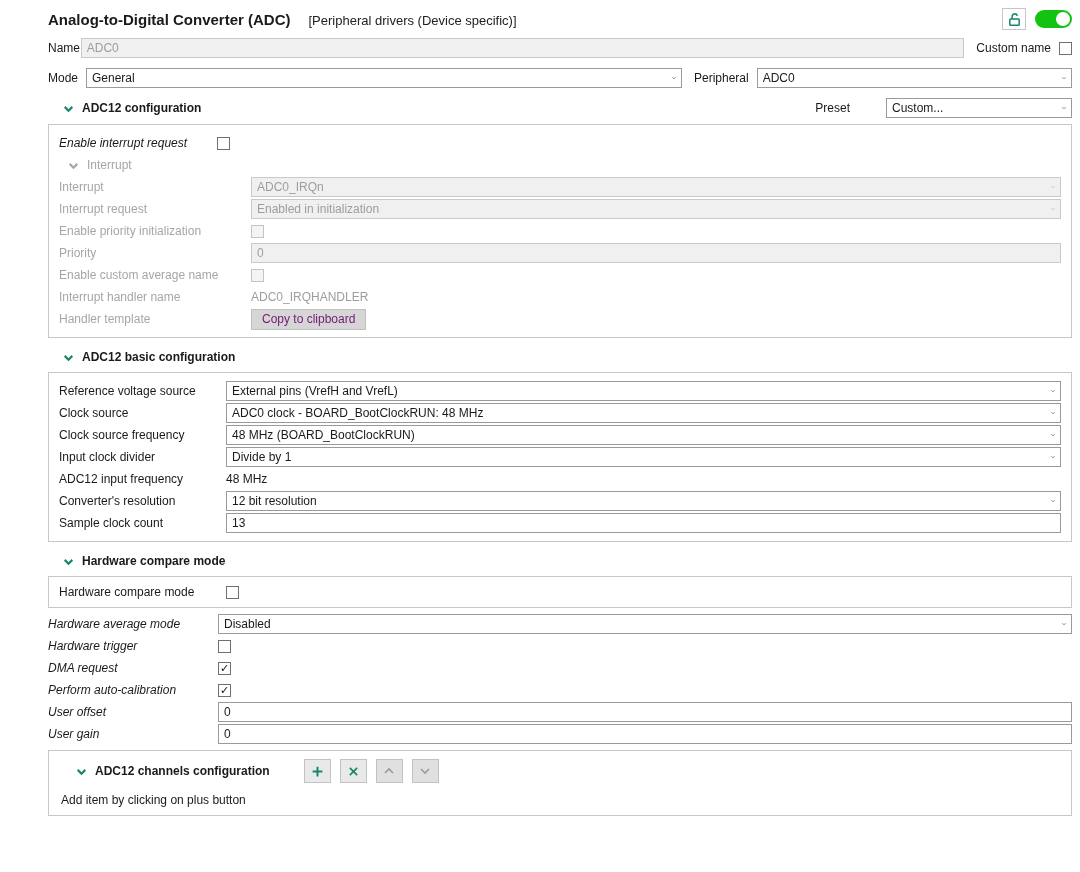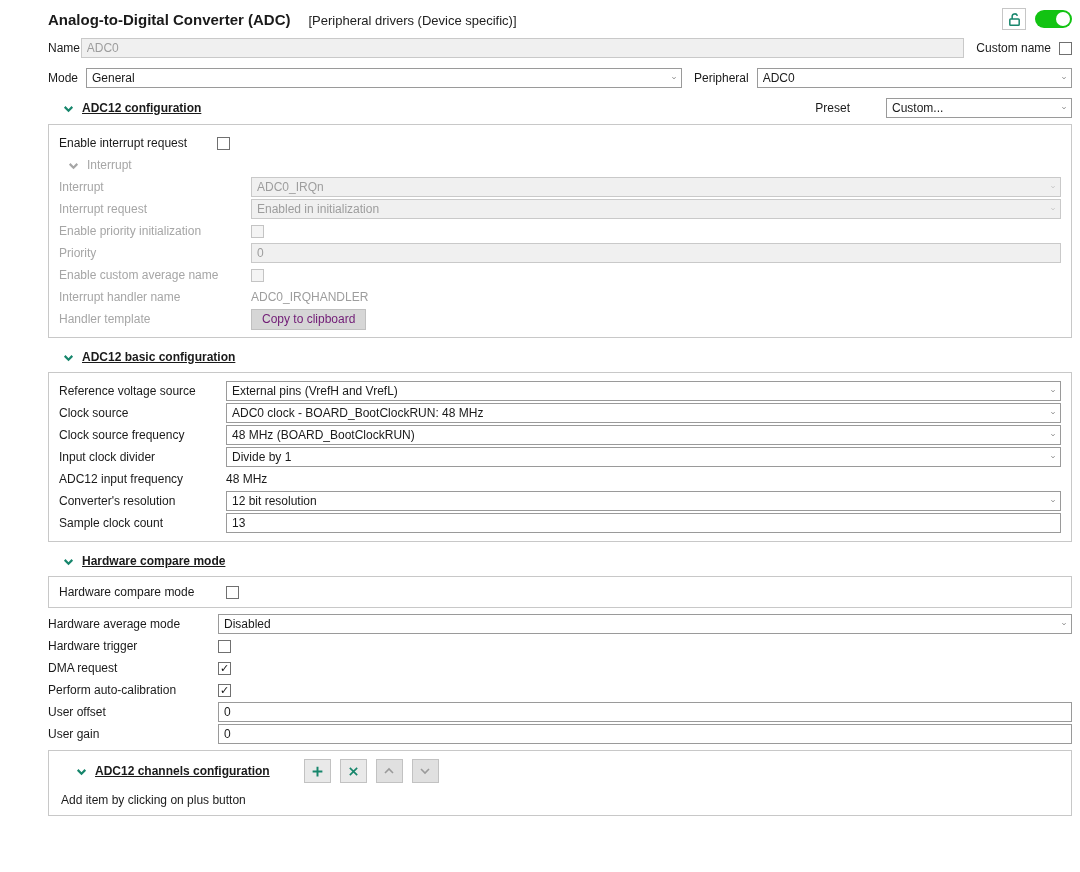--- a/index.html
+++ b/index.html
@@ -47,33 +47,33 @@
   .combo.disabled { background: var(--dis-bg); color: var(--dis-fg); border-color: var(--dis-border); }
 
   .checkbox { width: 13px; height: 13px; border: 1px solid #707070; background: #fff; flex: 0 0 auto;
               display: flex; align-items: center; justify-content: center;
               font-size: 11px; line-height: 1; color: #111; cursor: pointer; }
   .checkbox.disabled { border-color: #c4c4c4; background: #f4f4f4; cursor: default; }
 
   
   .section-header { display: flex; align-items: center; padding: 0 8px 0 22px; margin-top: 10px; height: 20px; }
   .section-header .chev { color: var(--accent); margin-right: 7px; flex: 0 0 auto; }
-  .section-title { font-weight: bold; text-decoration: underline; }
+  .section-title { font-weight: bold; }
   .preset-wrap { margin-left: auto; display: flex; align-items: center; gap: 28px; }
   .preset-label { margin-right: 8px; }
   .preset-combo { width: 186px; }
 
   
   .panel { border: 1px solid var(--border); margin: 6px 8px 0 8px; padding: 6px 10px; background: #fff; }
   .frow { display: flex; align-items: center; height: 20px; margin: 2px 0; }
   .flabel { flex: 0 0 auto; white-space: nowrap; }
-  .w-enable { width: 158px; }
+  .w-enable { width: 158px; font-style: italic; }
   .w-int { width: 192px; }
   .w-basic { width: 167px; }
-  .w-misc { width: 170px; }
+  .w-misc { width: 170px; font-style: italic; }
   .grow { flex: 1 1 auto; min-width: 0; }
   .dim { color: #a6a6a6; }
   .static-value { white-space: nowrap; }
   .static-dim { color: #9d9d9d; }
 
   .subheader { display: flex; align-items: center; height: 20px; margin: 2px 0 2px 8px; color: #a6a6a6; }
   .subheader .chev { margin-right: 7px; color: #a6a6a6; }
 
   .gray-btn { height: 21px; padding: 0 10px; background: #d6d6d6; border: 1px solid #c0c0c0;
               color: #701a75; font: inherit; }

